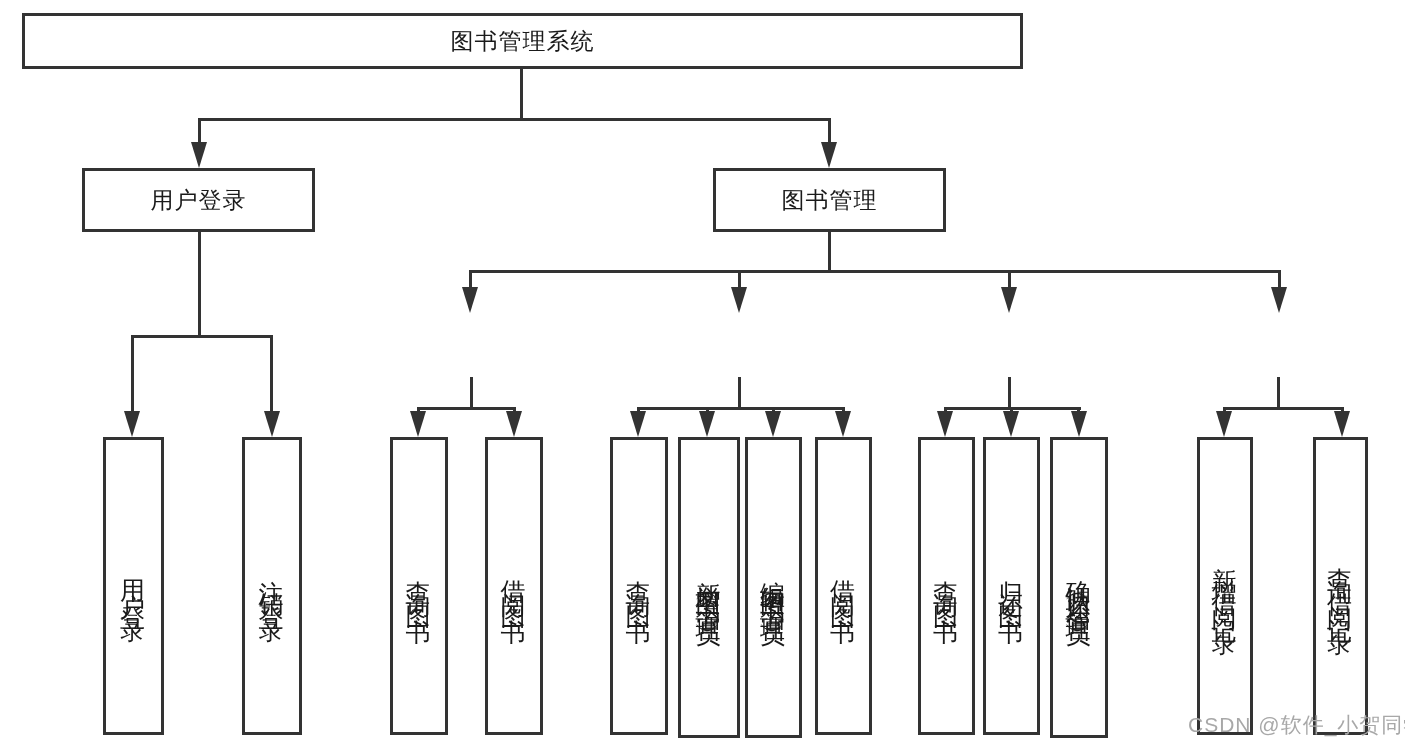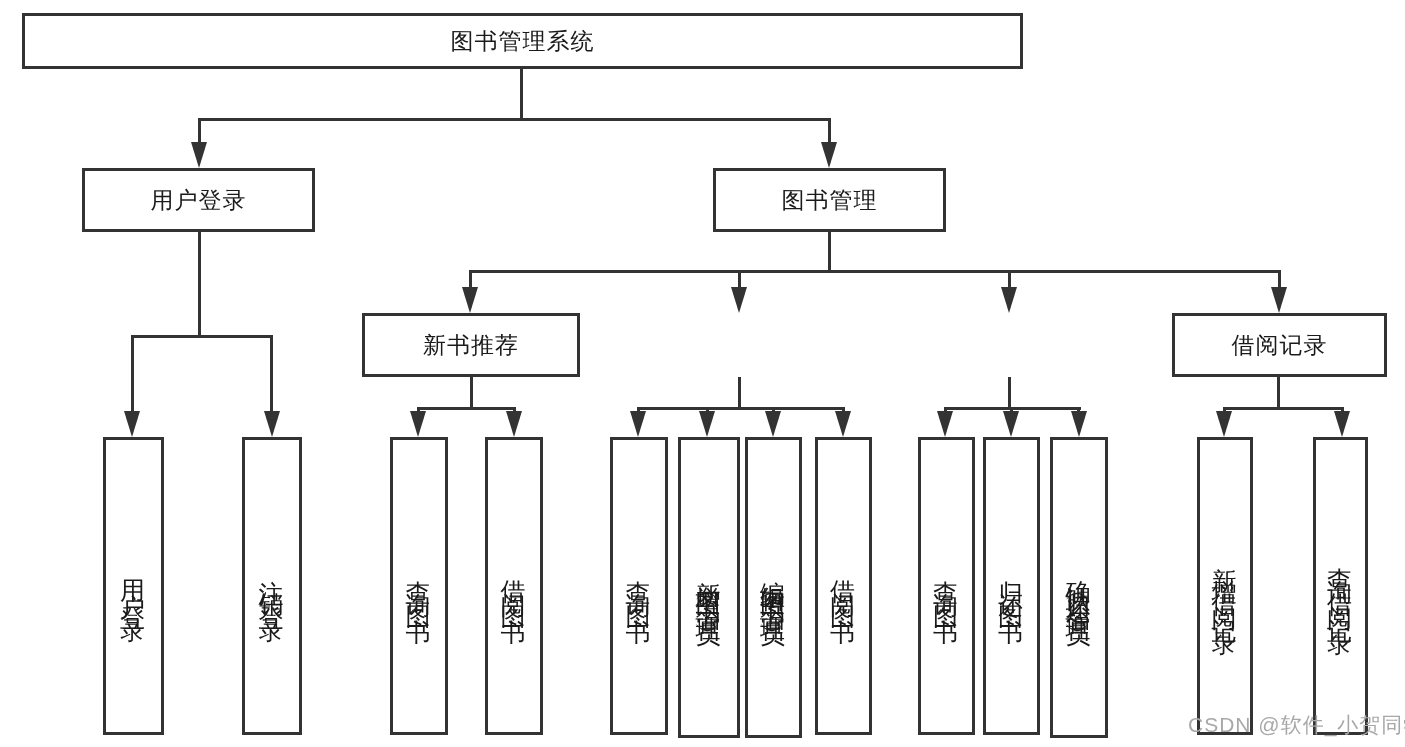--- a/index.html
+++ b/index.html
@@ -58,22 +58,20 @@
   <div class="hline" style="left:469px;top:270px;width:812px;"></div>
   <div class="vline" style="left:469px;top:270px;height:20px;"></div>
   <div class="arrow" style="left:462px;top:287px;"></div>
   <div class="vline" style="left:738px;top:270px;height:20px;"></div>
   <div class="arrow" style="left:731px;top:287px;"></div>
   <div class="vline" style="left:1008px;top:270px;height:20px;"></div>
   <div class="arrow" style="left:1001px;top:287px;"></div>
   <div class="vline" style="left:1278px;top:270px;height:20px;"></div>
   <div class="arrow" style="left:1271px;top:287px;"></div>
 
-  <div class="box" style="left:362px;top:313px;width:218px;height:64px;">新书推荐</div>
-  <div class="box" style="left:1172px;top:313px;width:215px;height:64px;">借阅记录</div>
 
   <div class="vline" style="left:470px;top:377px;height:33px;"></div>
   <div class="hline" style="left:417px;top:407px;width:99px;"></div>
   <div class="vline" style="left:417px;top:407px;height:10px;"></div>
   <div class="arrow" style="left:410px;top:411px;"></div>
   <div class="vline" style="left:513px;top:407px;height:10px;"></div>
   <div class="arrow" style="left:506px;top:411px;"></div>
 
   <div class="vline" style="left:738px;top:377px;height:33px;"></div>
   <div class="hline" style="left:637px;top:407px;width:208px;"></div>

